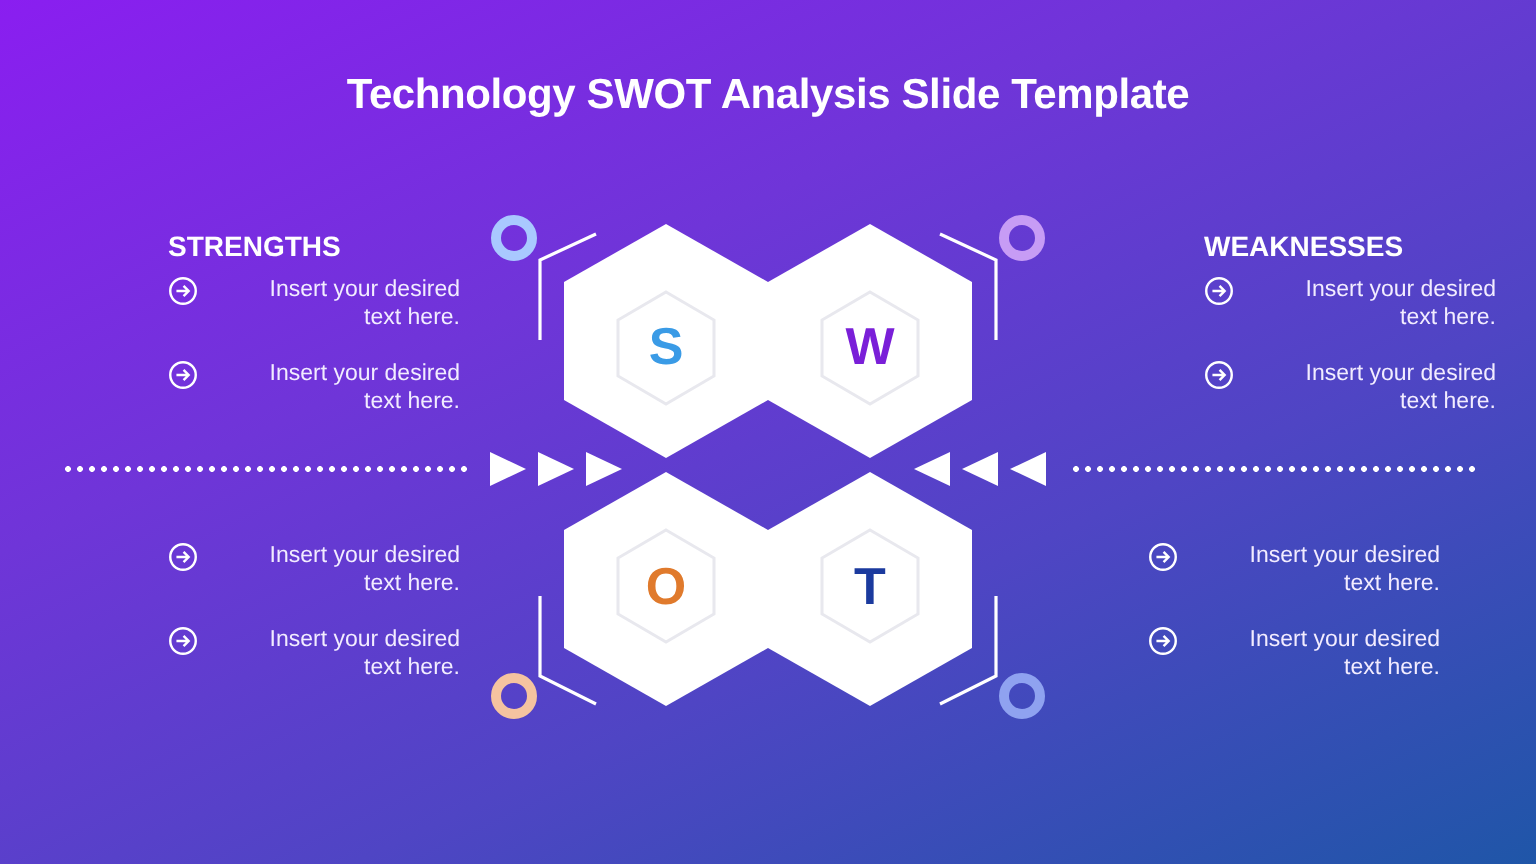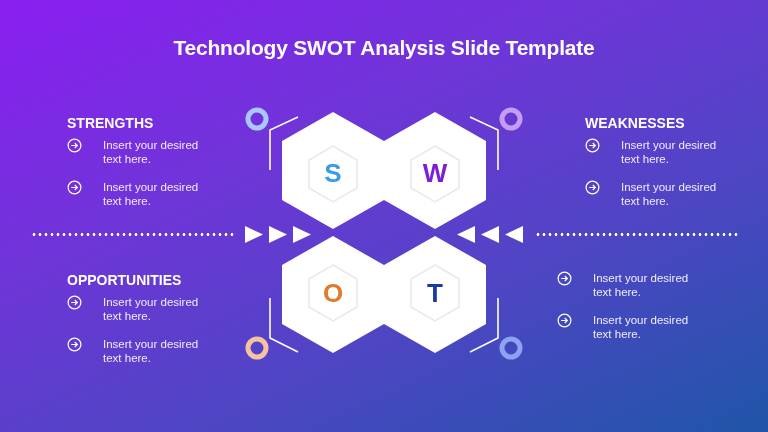--- a/index.html
+++ b/index.html
@@ -1,24 +1,24 @@
 <!DOCTYPE html>
 <html><head>
 <meta charset="utf-8">
 <style>
   html,body{margin:0;padding:0;}
   body{width:768px;height:432px;overflow:hidden;font-family:"Liberation Sans",sans-serif;}
   .slide{position:relative;width:768px;height:432px;overflow:hidden;
     background:linear-gradient(155deg,#8a1ef0 0%,#6f35d8 35%,#4f45c4 65%,#1f56a8 100%);}
   .title{position:absolute;top:36px;left:0;width:768px;text-align:center;color:#fff;font-weight:bold;font-size:21px;letter-spacing:-0.2px;}
-  .sect{position:absolute;color:#fff;}
+  .sect{position:absolute;color:#fff;margin-left:17px;}
   .sect h3{margin:0 0 8px 0;font-size:14px;font-weight:bold;}
   .item{display:flex;align-items:flex-start;margin-bottom:15px;}
   .item .ic{width:15px;height:15px;margin-top:-1px;margin-right:21px;flex:0 0 15px;}
-  .item .tx{font-size:11.5px;line-height:13.5px;width:110px;color:#f2ecff;}
+  .item .tx{font-size:11.5px;line-height:13.5px;width:110px;color:#f2ecff;text-align:right;}
   .dots{position:absolute;top:233px;height:3px;
     background-image:radial-gradient(circle,#fff 1.3px,transparent 1.6px);
     background-size:6px 3px;background-repeat:repeat-x;}
   svg.art{position:absolute;left:0;top:0;}
   .letter{position:absolute;font-weight:bold;font-size:26px;width:40px;text-align:center;}
 </style>
 </head>
 <body>
 
 <div class="slide">
@@ -101,21 +101,20 @@
     <div class="item">
       <svg class="ic" viewBox="0 0 16 16">
           <circle cx="8" cy="8" r="6.8" fill="none" stroke="#fff" stroke-width="1.3"></circle>
           <path d="M4.5 8h6.5M8.3 5.3 11 8l-2.7 2.7" fill="none" stroke="#fff" stroke-width="1.3"></path>
         </svg>
       <span class="tx">Insert your desired text here.</span>
     </div>
   </div>
 
   <div class="sect" style="left:67px;top:272px;">
-    <h3>OPPORTUNITIES</h3>
     <div class="item">
       <svg class="ic" viewBox="0 0 16 16">
           <circle cx="8" cy="8" r="6.8" fill="none" stroke="#fff" stroke-width="1.3"></circle>
           <path d="M4.5 8h6.5M8.3 5.3 11 8l-2.7 2.7" fill="none" stroke="#fff" stroke-width="1.3"></path>
         </svg>
       <span class="tx">Insert your desired text here.</span>
     </div>
     <div class="item">
       <svg class="ic" viewBox="0 0 16 16">
           <circle cx="8" cy="8" r="6.8" fill="none" stroke="#fff" stroke-width="1.3"></circle>

